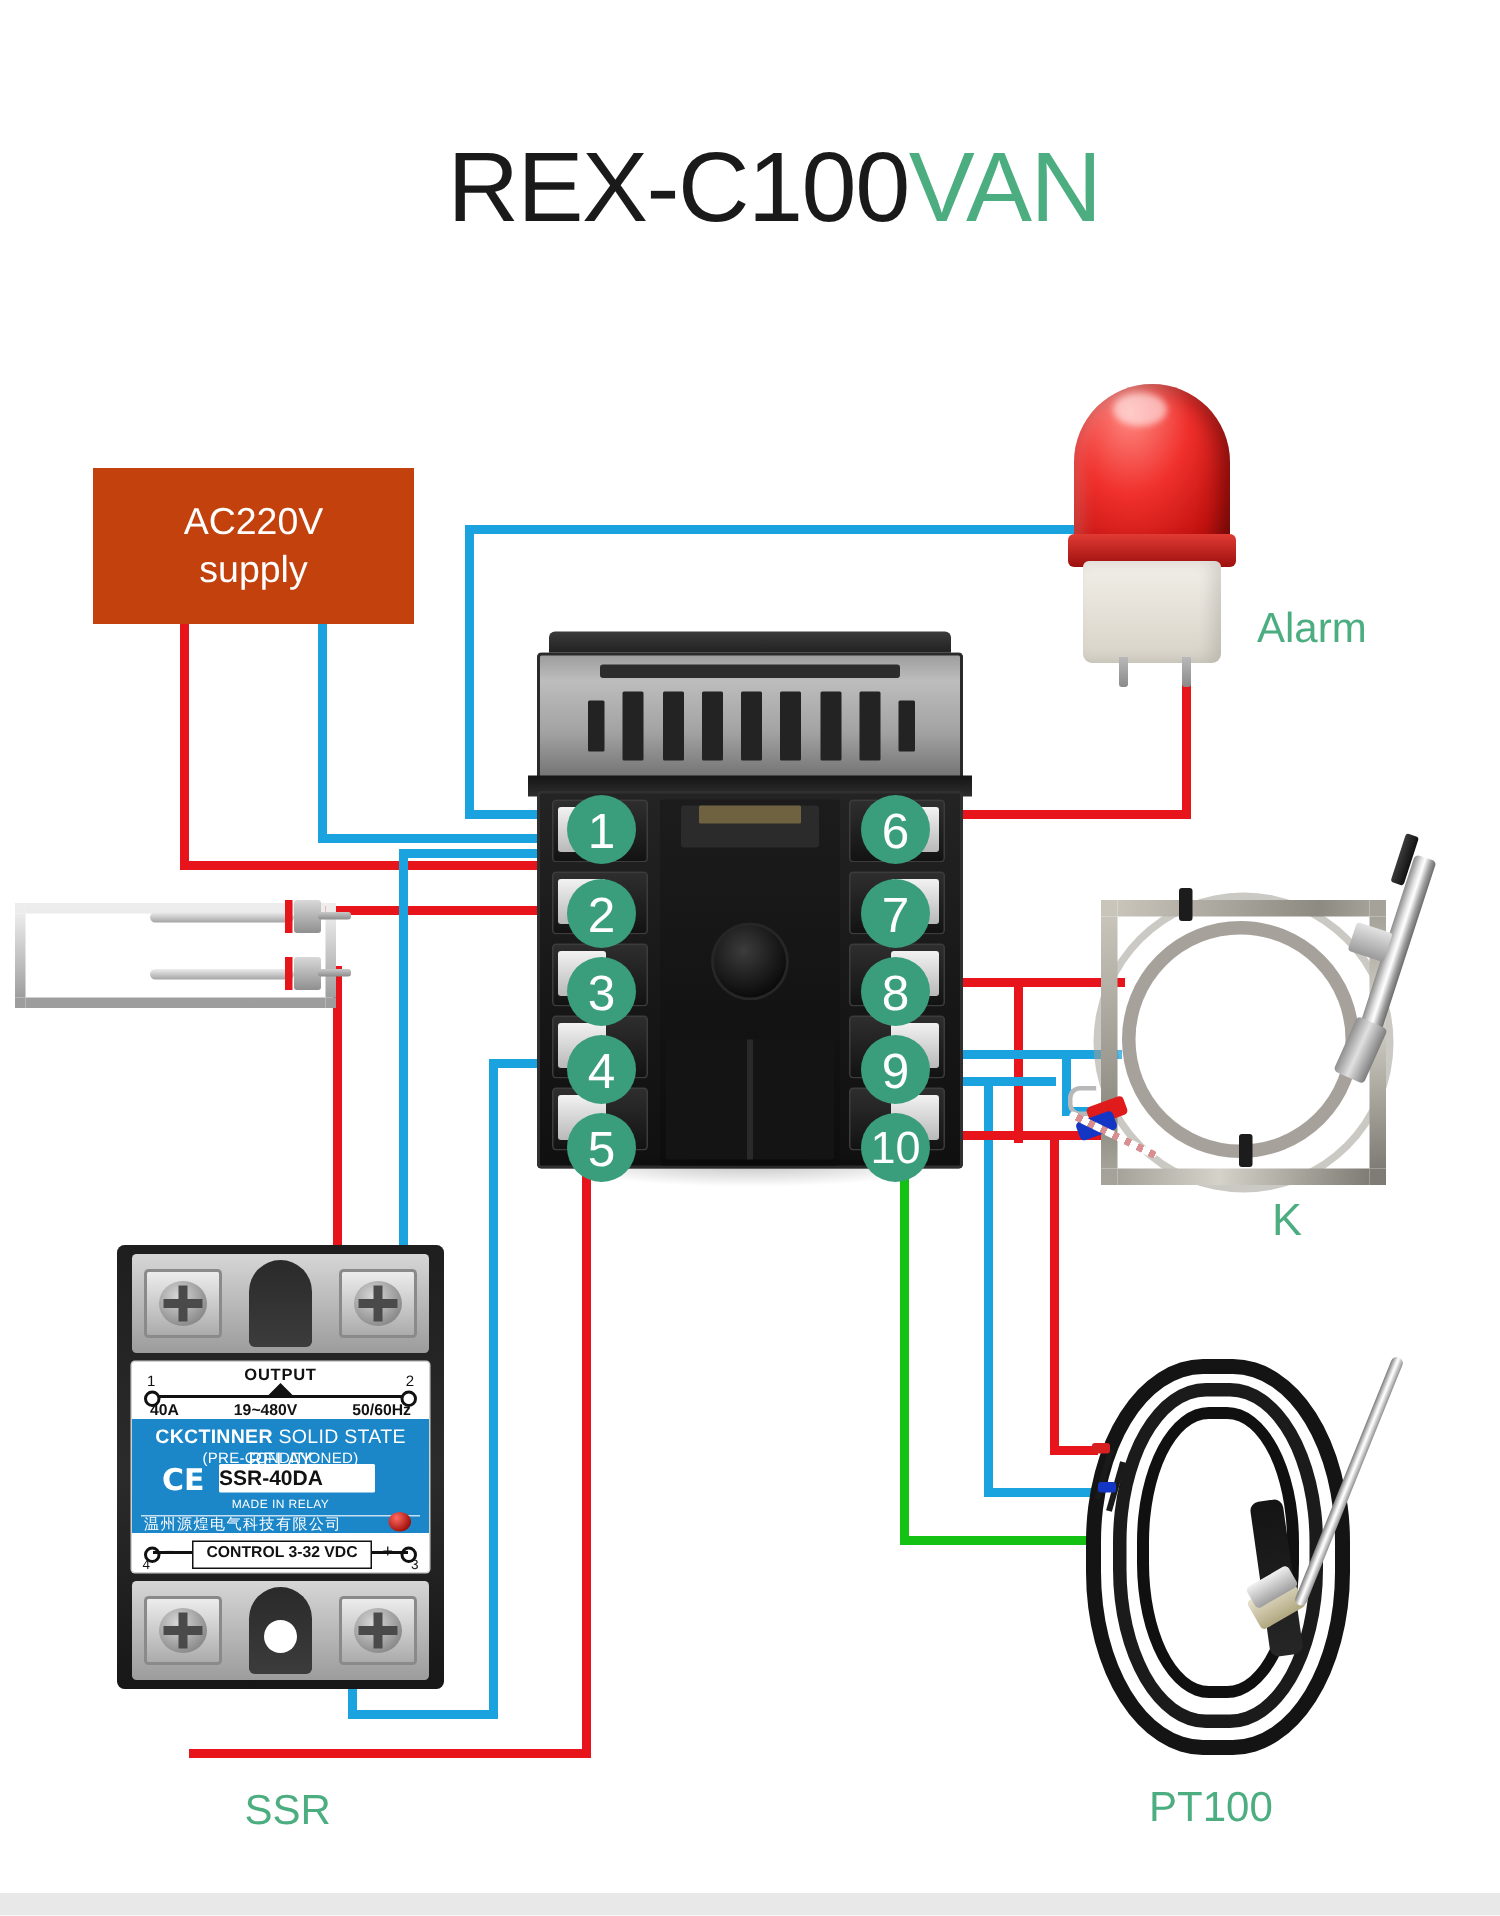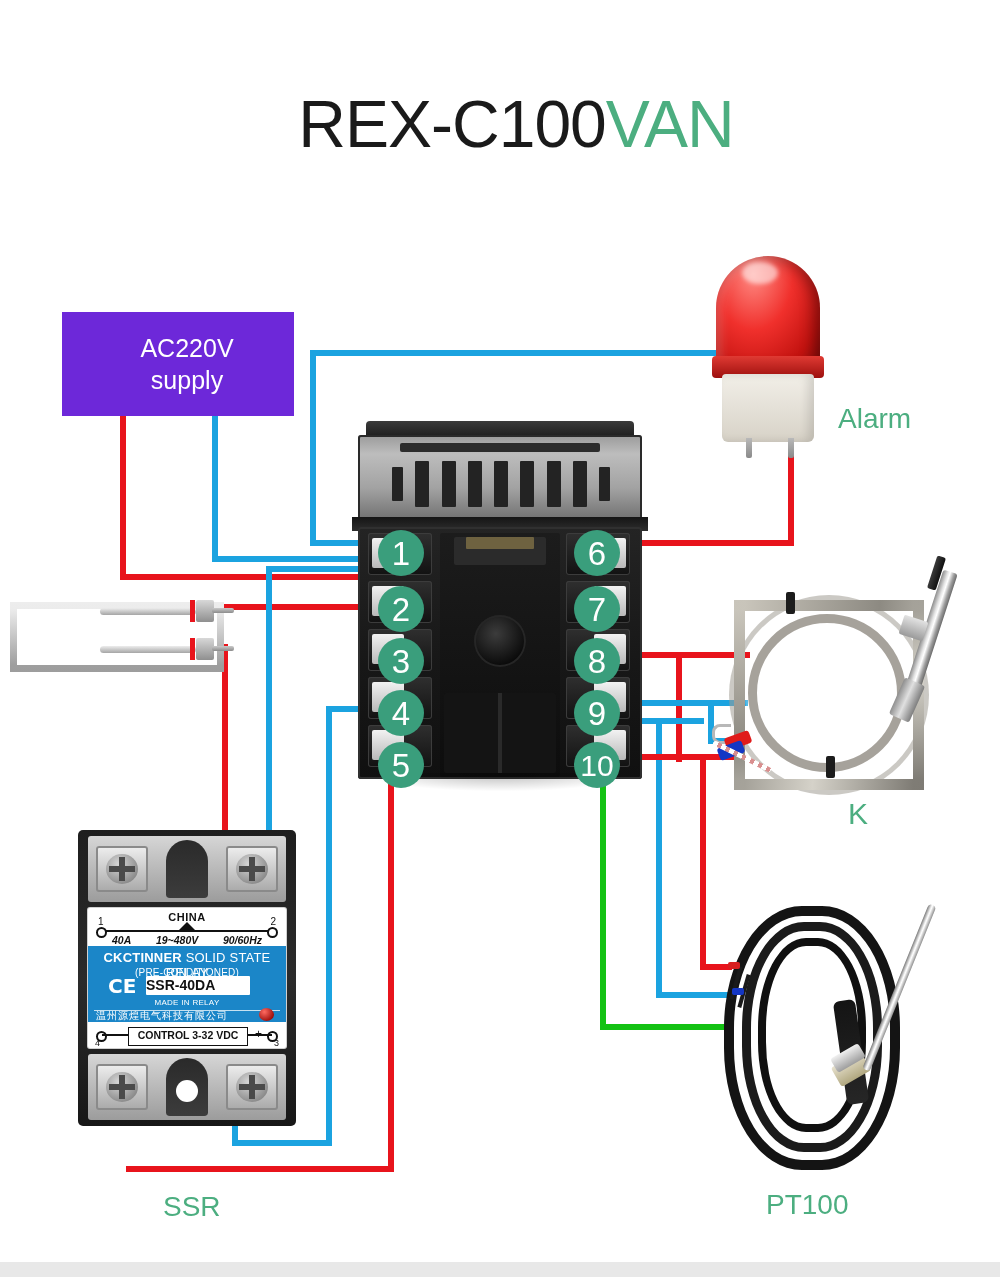--- a/index.html
+++ b/index.html
@@ -19,23 +19,23 @@
     font-size:66px;line-height:72px;
     letter-spacing:-1px;
     color:#1a1a1a;
     white-space:nowrap;
   }
   #title .accent{color:#4CAE80;}
 
   
   #supply-box{
     position:absolute;left:62px;top:312px;width:214px;height:104px;
-    background:#6d28d9;color:#ffffff;
+    background:#c2410c;color:#ffffff;
     display:flex;flex-direction:column;align-items:center;justify-content:center;
-    font-size:25px;line-height:32px;padding-left:18px;
+    font-size:25px;line-height:32px;
   }
 
   
   .lbl{position:absolute;color:#4CAE80;font-size:28px;white-space:nowrap;}
   #label-alarm{left:838px;top:403px;}
   #label-k{left:848px;top:797px;font-size:30px;}
   #label-ssr{left:163px;top:1191px;}
   #label-pt100{left:766px;top:1189px;}
 
   
@@ -193,21 +193,21 @@
     box-shadow:0 0 0 1px #d0d0d0;
   }
   .ssr-out{position:relative;height:38px;}
   .ssr-out .out-t{position:absolute;left:0;right:0;top:3px;text-align:center;font-size:11px;font-weight:bold;letter-spacing:.5px;color:#111;}
   .ssr-out .line{position:absolute;left:14px;right:14px;top:22px;height:2px;background:#111;}
   .ssr-out .n1{position:absolute;left:10px;top:8px;font-size:10px;color:#111;}
   .ssr-out .n2{position:absolute;right:10px;top:8px;font-size:10px;color:#111;}
   .ssr-out .dot{position:absolute;top:19px;width:7px;height:7px;border-radius:50%;border:2px solid #111;background:#fff;}
   .ssr-out .dot.a{left:8px;} .ssr-out .dot.b{right:8px;}
   .ssr-out .arrow{position:absolute;left:50%;margin-left:-9px;top:14px;width:0;height:0;border-left:9px solid transparent;border-right:9px solid transparent;border-bottom:9px solid #111;}
-  .ssr-specs{position:absolute;left:0;right:0;top:26px;display:flex;justify-content:space-between;padding:0 24px;font-size:10.5px;font-weight:bold;color:#111;font-style:italic;}
+  .ssr-specs{position:absolute;left:0;right:0;top:26px;display:flex;justify-content:space-between;padding:0 12px;font-size:10.5px;font-weight:bold;color:#111;}
   .ssr-blue{
     position:absolute;left:0;top:38px;width:198px;height:76px;background:#1b86c8;color:#fff;
   }
   .ssr-blue .brand{position:absolute;left:0;right:0;top:4px;text-align:center;font-size:13px;letter-spacing:.2px;}
   .ssr-blue .brand b{font-weight:bold;}
   .ssr-blue .pre{position:absolute;left:0;right:0;top:21px;text-align:center;font-size:10px;letter-spacing:.2px;}
   .ssr-blue .ce{position:absolute;left:20px;top:28px;font-size:20px;font-weight:bold;color:#fff;font-family:"DejaVu Sans",sans-serif;}
   .ssr-blue .model{
     position:absolute;left:58px;top:30px;width:104px;height:19px;background:#fff;color:#111;
     font-size:14px;font-weight:bold;text-align:left;line-height:19px;border-radius:1px;
@@ -448,31 +448,31 @@
       <div class="ssr-screw l">
           <div class="head"></div>
         </div>
       <div class="ssr-screw r">
           <div class="head"></div>
         </div>
     </div>
 
     <div class="ssr-label">
       <div class="ssr-out">
-        <div class="out-t">CHINA</div>
+        <div class="out-t">OUTPUT</div>
         <div class="n1">1</div>
         <div class="n2">2</div>
         <div class="line"></div>
         <div class="arrow"></div>
         <div class="dot a"></div>
         <div class="dot b"></div>
         <div class="ssr-specs">
           <span>40A</span>
           <span>19~480V</span>
-          <span>90/60Hz</span>
+          <span>50/60Hz</span>
         </div>
       </div>
 
       <div class="ssr-blue">
         <div class="brand">
           <b>CKCTINNER</b>
           <span>SOLID STATE RELAY</span>
         </div>
         <div class="pre">(PRE-CONDITIONED)</div>
         <div class="ce">CE</div>

